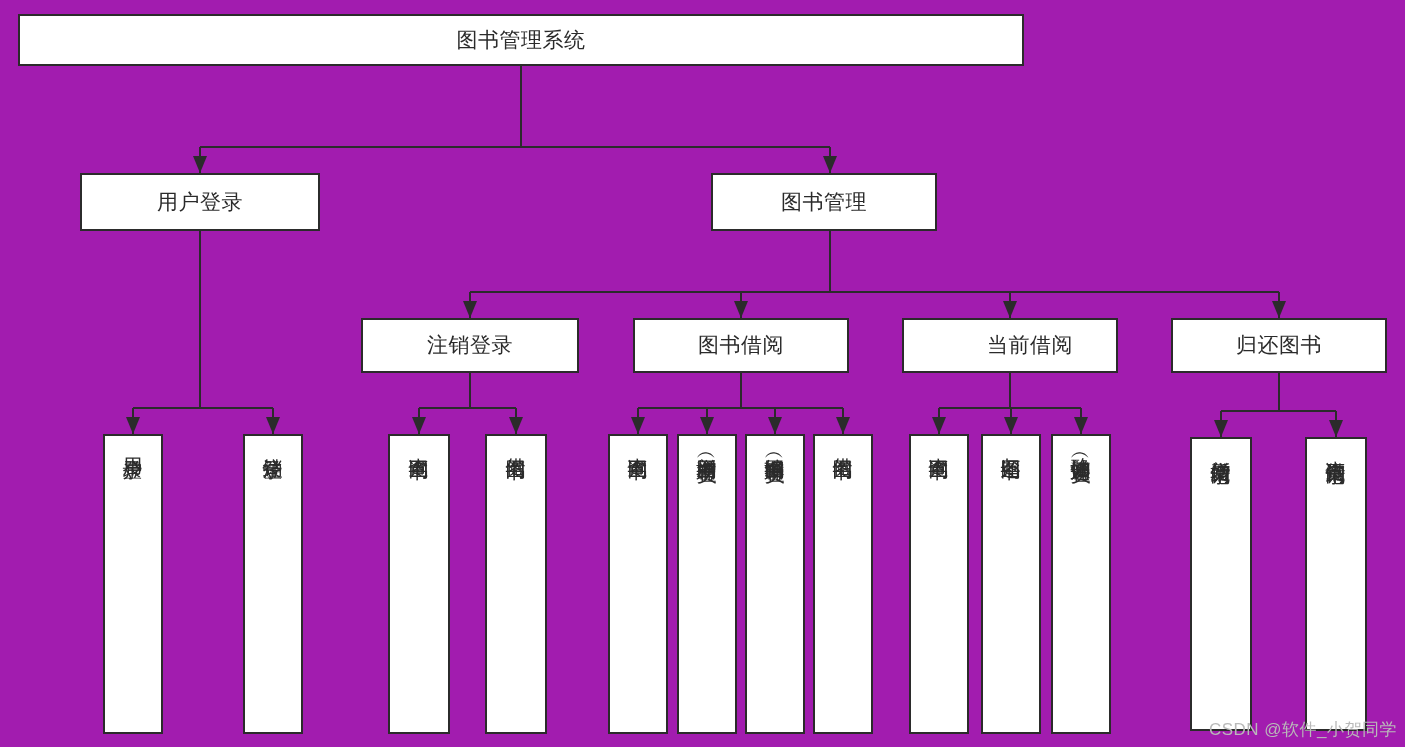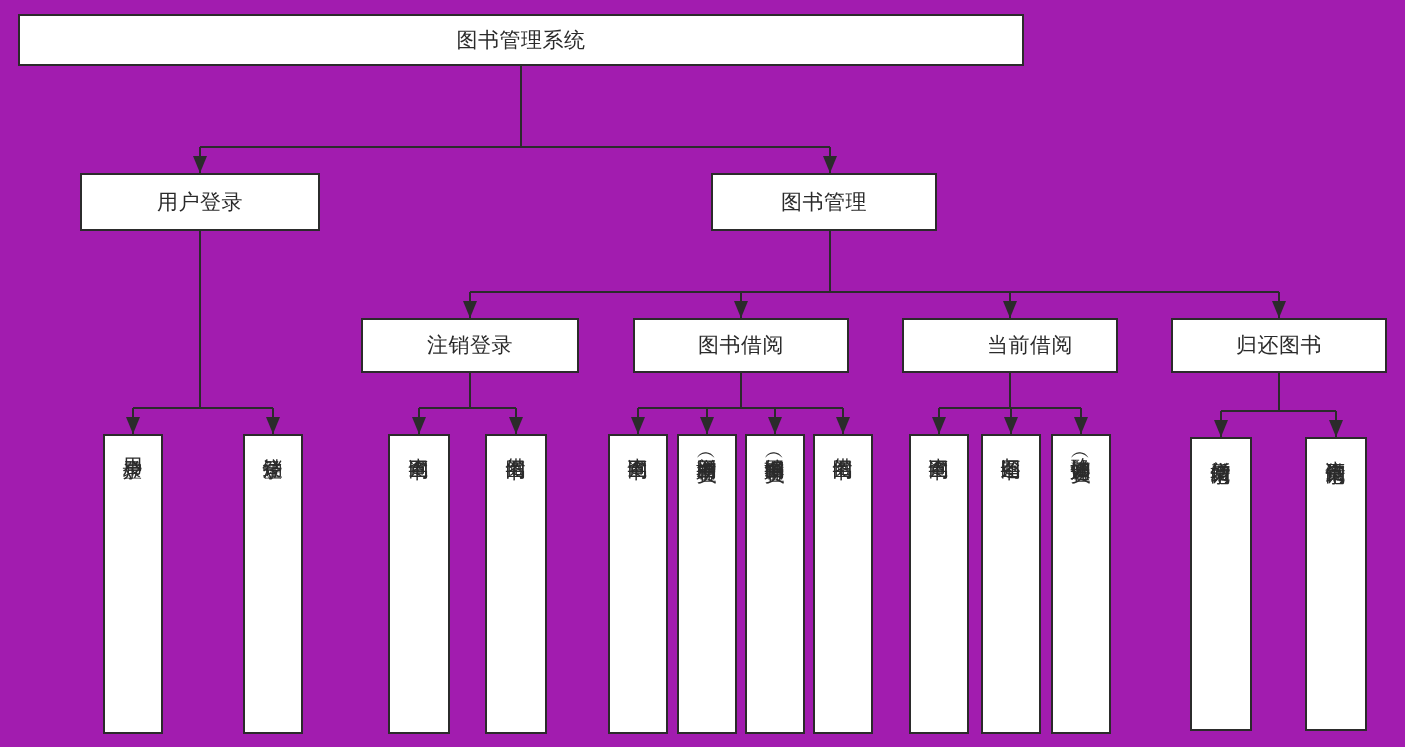--- a/index.html
+++ b/index.html
@@ -184,13 +184,14 @@
       <div class="node vert" style="left: 1051px; top: 434px; width: 60px; height: 300px;">
         <span class="lbl">确认归还（管理员）</span>
       </div>
       <div class="node vert" style="left: 1190px; top: 437px; width: 62px; height: 294px;">
         <span class="lbl">新增借阅记录</span>
       </div>
       <div class="node vert" style="left: 1305px; top: 437px; width: 62px; height: 294px;">
         <span class="lbl">查询借阅记录</span>
       </div>
     </div>
+  <div id="watermark">CSDN @软件_小贺同学</div>
 </div>
 
 </body></html>

